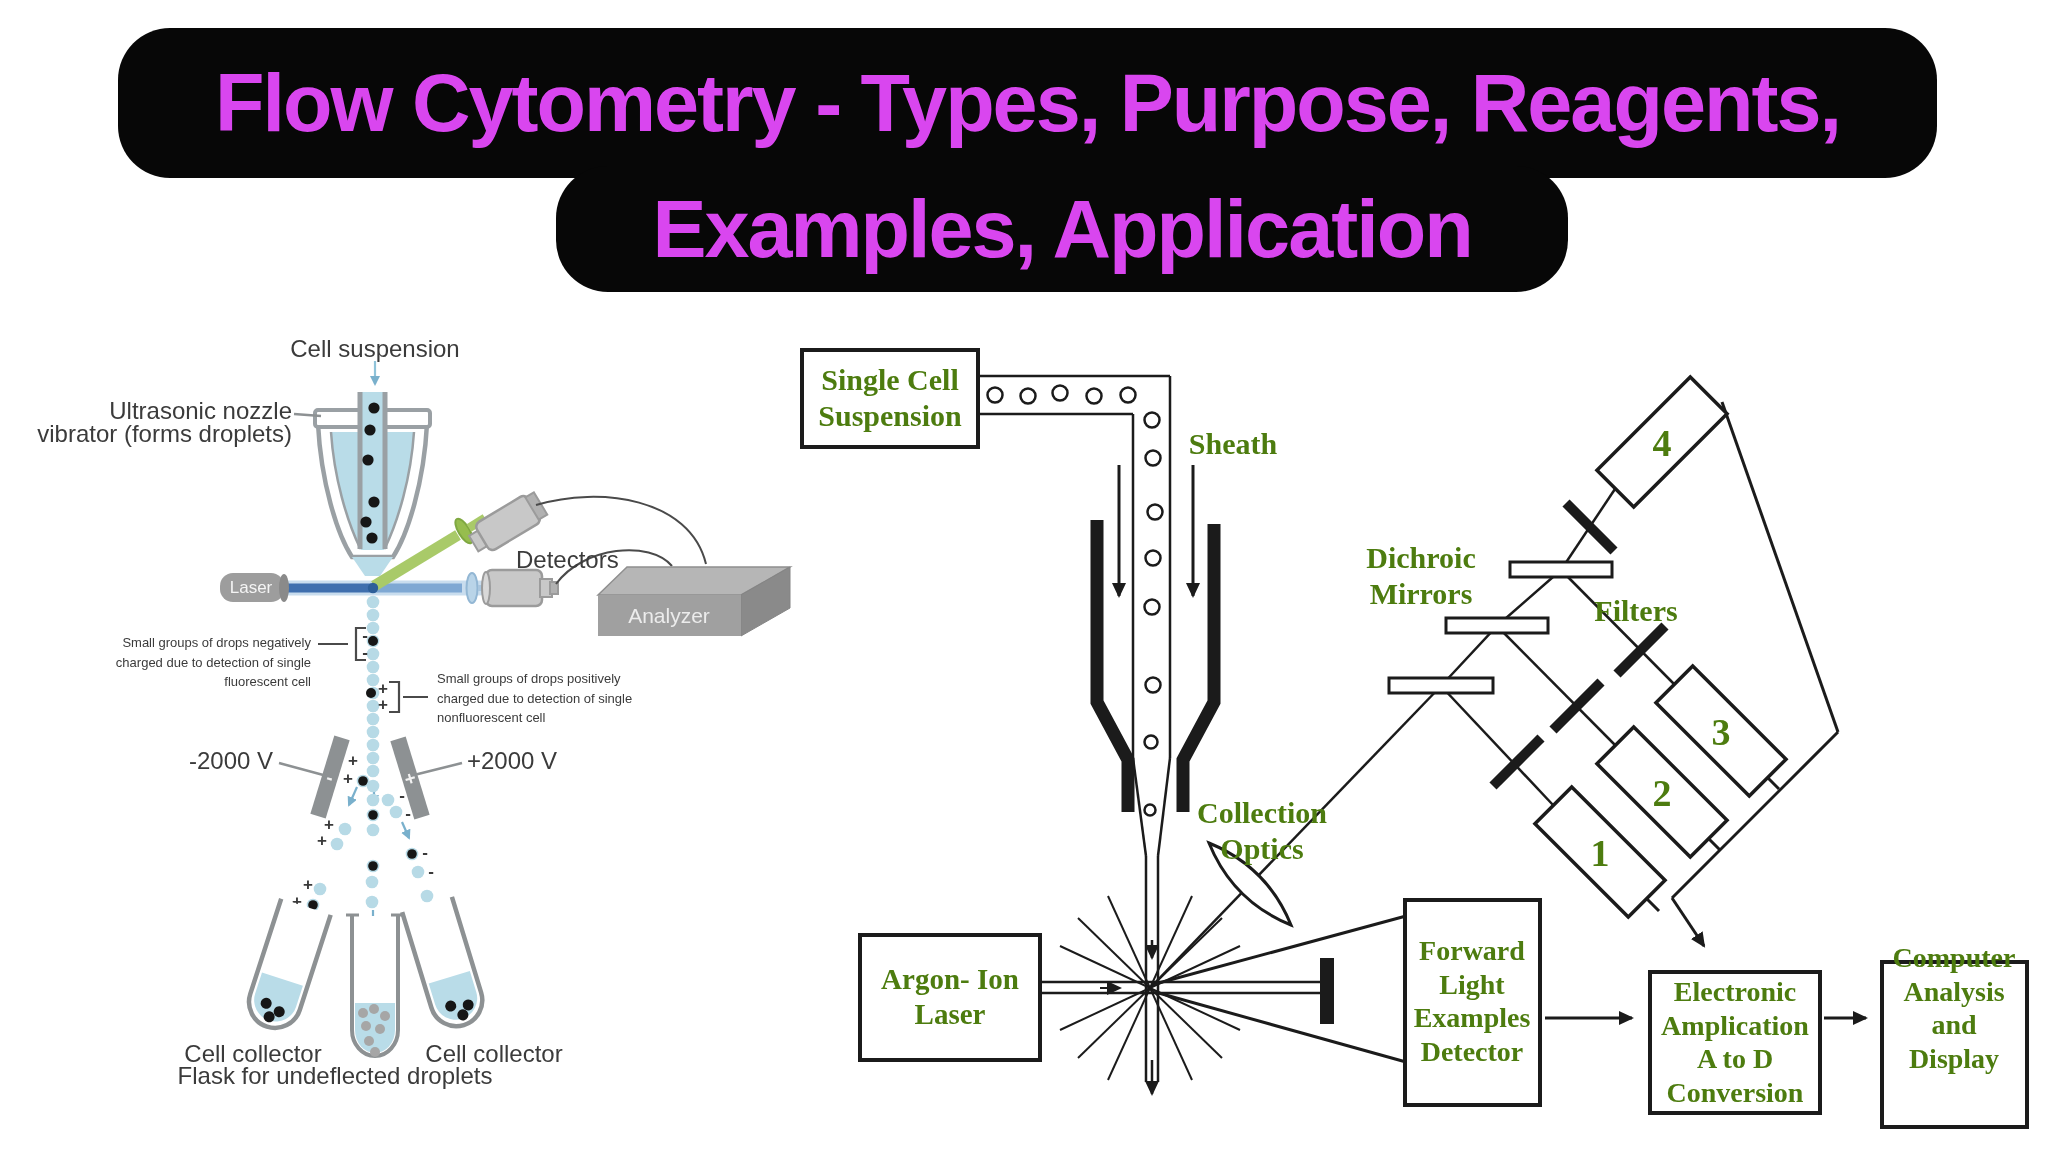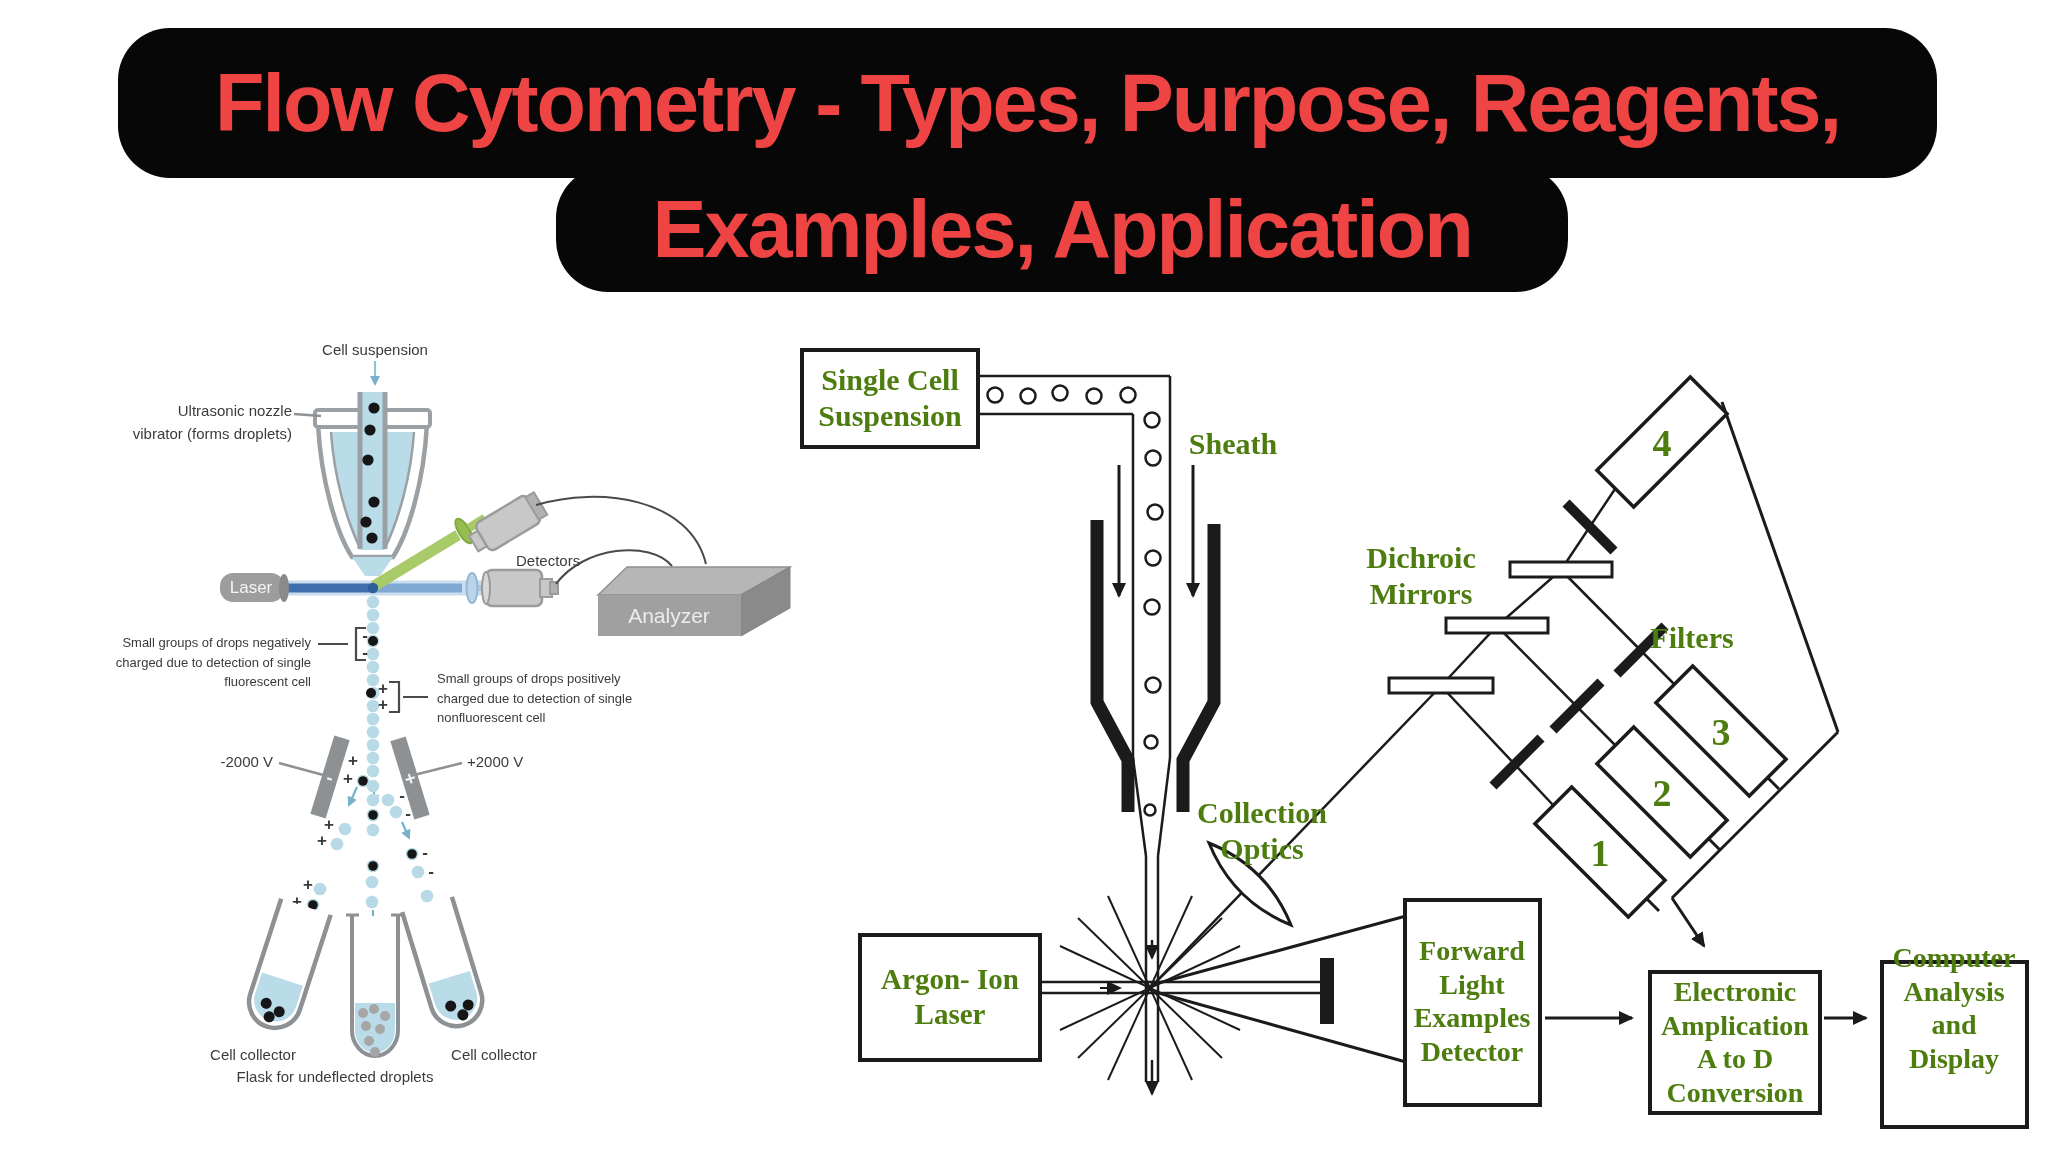--- a/index.html
+++ b/index.html
@@ -5,29 +5,29 @@
   html,body{margin:0;padding:0;background:#ffffff;}
   body{width:2048px;height:1152px;position:relative;overflow:hidden;
        font-family:"Liberation Sans",sans-serif;}
   .stage{position:absolute;left:0;top:0;width:2048px;height:1152px;}
 
   
   .title-box{position:absolute;background:#070707;border-radius:52px;
              display:flex;align-items:center;justify-content:center;}
   .title-box1{left:118px;top:28px;width:1819px;height:150px;}
   .title-box2{left:556px;top:166px;width:1012px;height:126px;}
-  .title-text{color:#ef4444;font-weight:700;font-size:81px;letter-spacing:-2px;
+  .title-text{color:#d946ef;font-weight:700;font-size:81px;letter-spacing:-2px;
               font-family:"Liberation Sans",sans-serif;white-space:nowrap;}
 
   
   .lbl{position:absolute;white-space:nowrap;}
   .lc{transform:translate(-50%,-50%);text-align:center;}
   .ll{transform:translate(0,-50%);text-align:left;}
   .lr{transform:translate(-100%,-50%);text-align:right;}
-  .lsans{font-family:"Liberation Sans",sans-serif;color:#3b3b3b;font-size:15px;}
+  .lsans{font-family:"Liberation Sans",sans-serif;color:#3b3b3b;font-size:24px;}
   .lserif{font-family:"Liberation Serif",serif;color:#4d7c0f;font-weight:700;font-size:30px;line-height:36px;}
   .small-sans{font-size:13px;line-height:19.5px;}
   .white-t{color:#f4f4f4;}
   .num{font-size:38px;}
   .fbox{font-size:28px;line-height:33.5px;}
 
   
   .dp{fill:#b7dae6;}
   .cell{fill:#161616;}
   .gdot{fill:#a6a6a6;}
@@ -401,21 +401,21 @@
     <div>Suspension</div>
   </div>
 
   <div class="lbl lc lserif" style="left:1233px;top:444px;">Sheath</div>
 
   <div class="lbl lc lserif" style="left:1421px;top:576px;">
     <div>Dichroic</div>
     <div>Mirrors</div>
   </div>
 
-  <div class="lbl lc lserif" style="left:1692px;top:611px;margin-top:27px;">Filters</div>
+  <div class="lbl lc lserif" style="left:1636px;top:611px;">Filters</div>
 
   <div class="lbl lc lserif" style="left:1262px;top:787px;margin-top:44px;">
     <div>Collection</div>
     <div>Optics</div>
   </div>
 
   <div class="lbl lc lserif" style="left:950px;top:997px;font-size:29px;line-height:35px;">
     <div>Argon- Ion</div>
     <div>Laser</div>
   </div>

